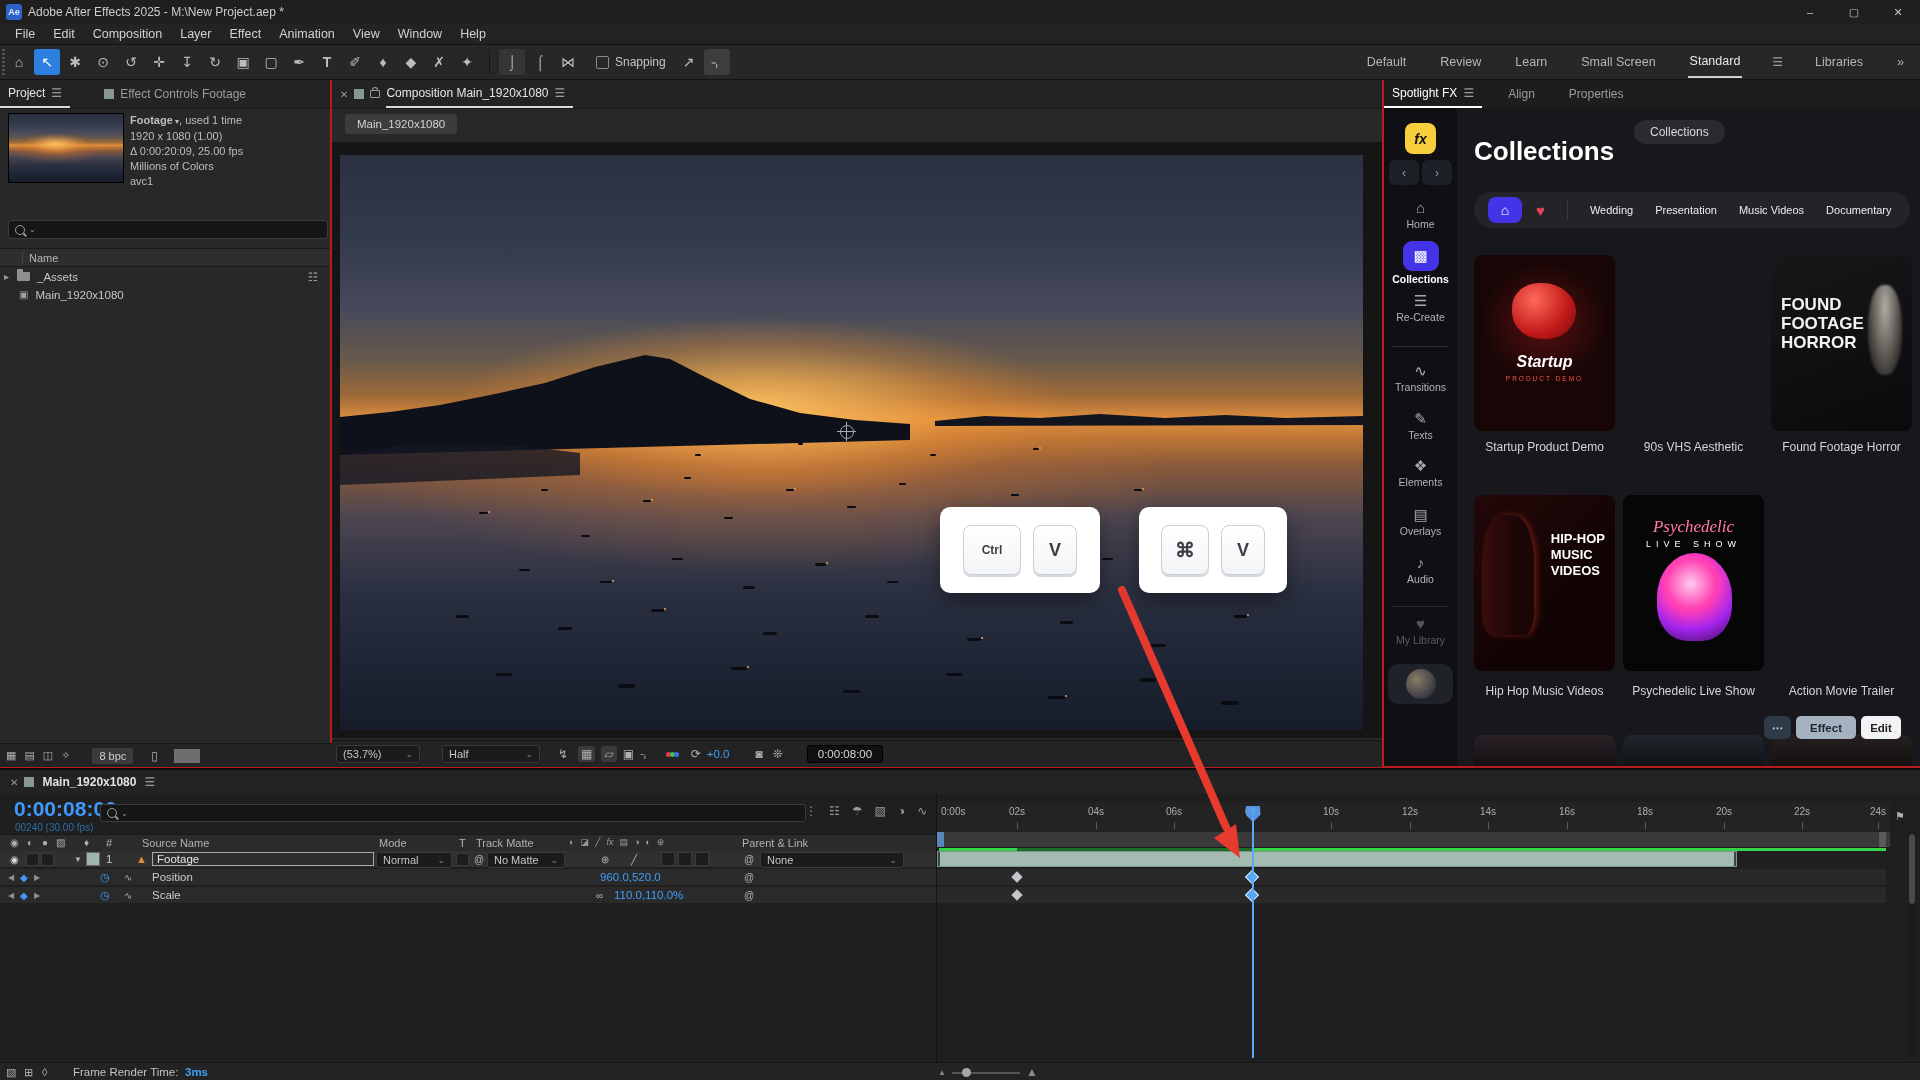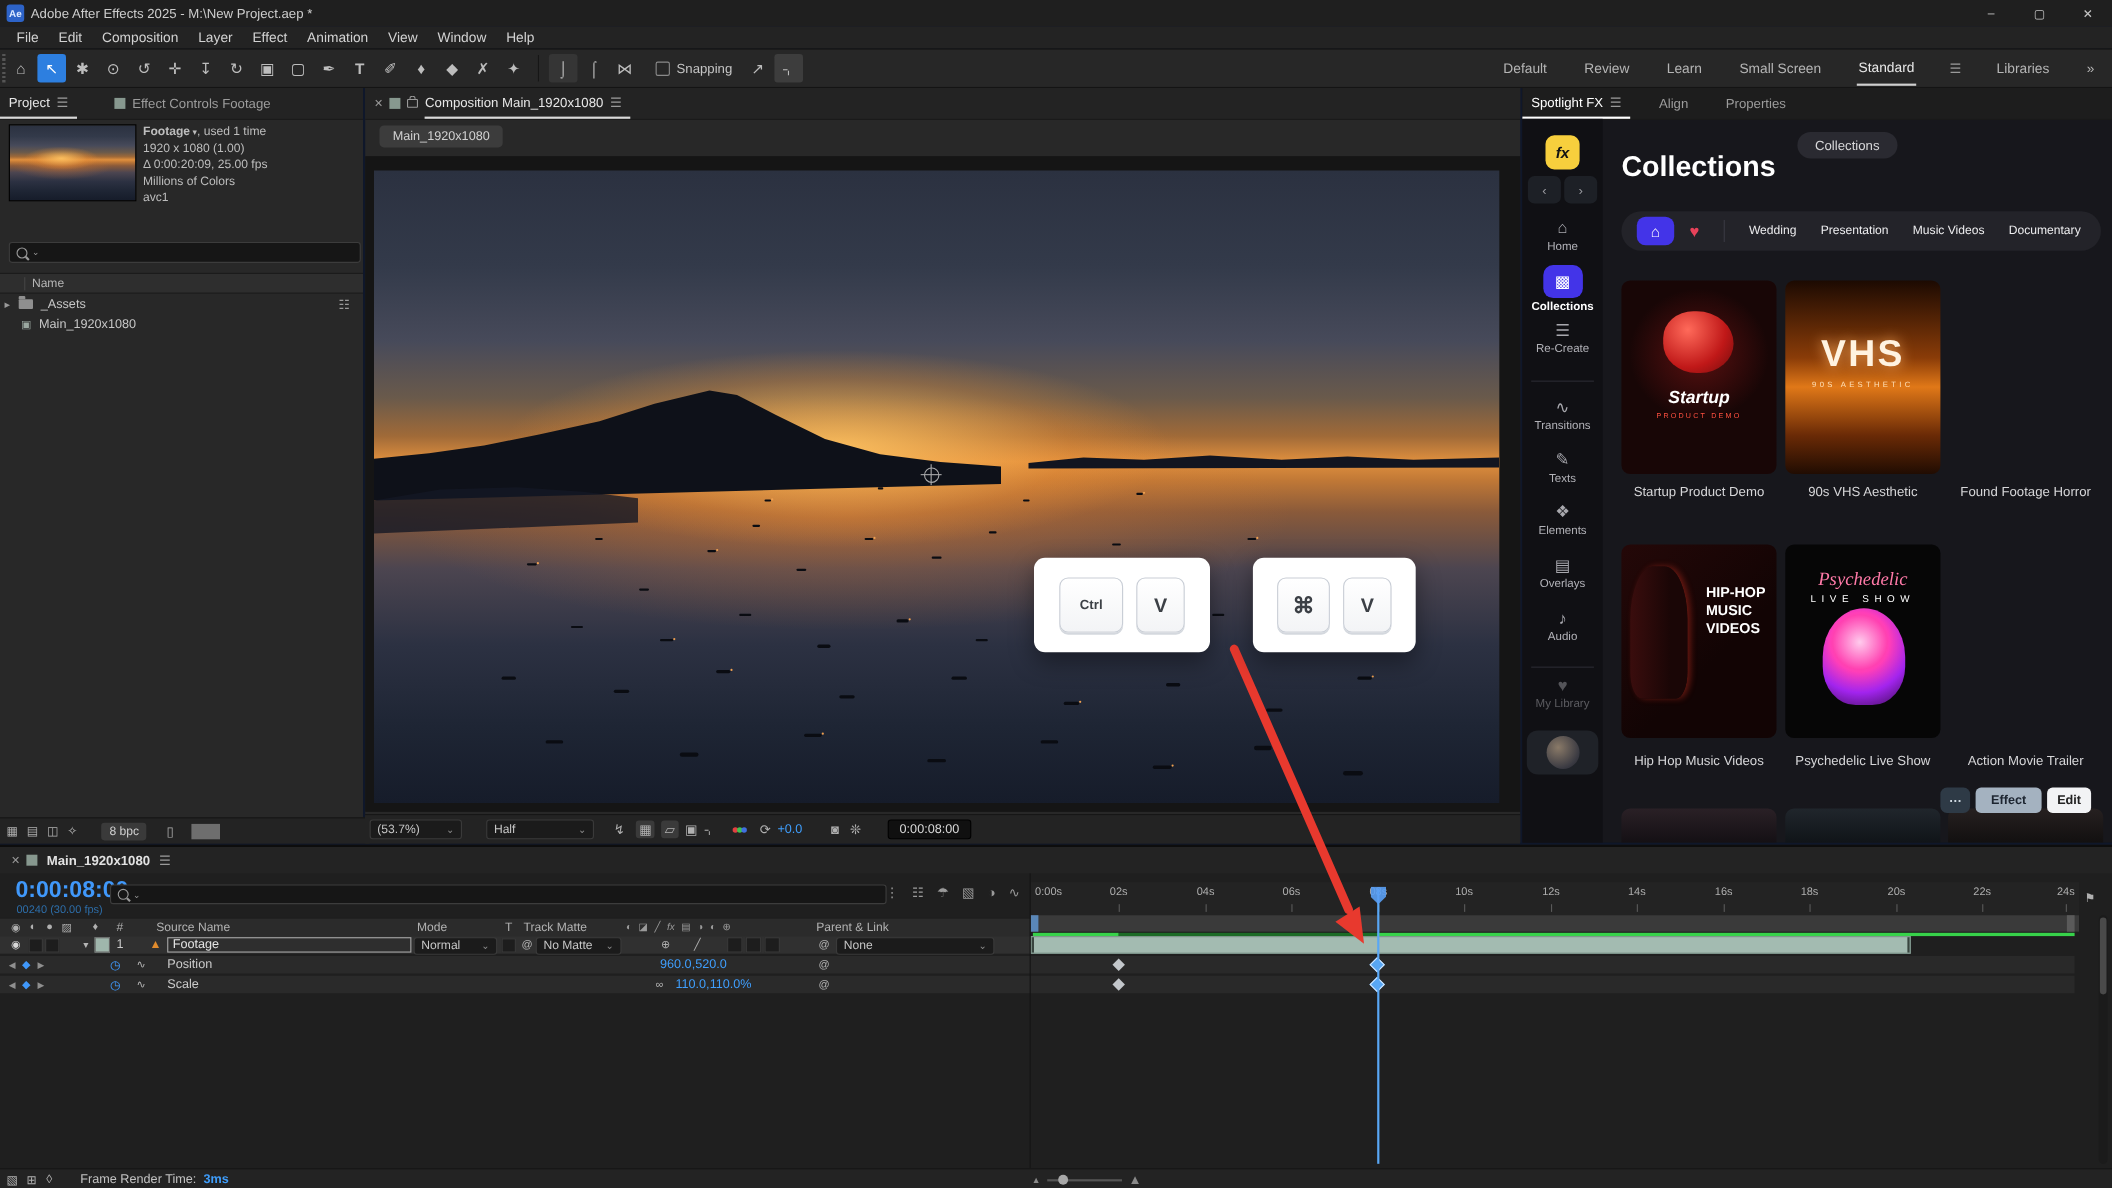--- a/index.html
+++ b/index.html
@@ -1,16 +1,16 @@
 <!DOCTYPE html>
 <html><head>
 <meta charset="utf-8">
 <style>
   html,body{margin:0;padding:0;background:#000;}
-  #app{position:relative;width:1920px;height:1080px;background:#0f172a;overflow:hidden;
+  #app{position:relative;width:1920px;height:1080px;background:#b91c1c;overflow:hidden;
        font-family:"Liberation Sans",sans-serif;color:#c8c8c8;font-size:12px;
        -webkit-font-smoothing:antialiased;}
   .abs{position:absolute;}
   .icon{color:#b0b0b0;}
   
   .titlebar{left:0;top:0;width:1920px;height:24px;background:#1f1f1f;display:flex;align-items:center;}
   .ae-logo{width:16px;height:16px;margin:0 6px 0 6px;background:#2d63c8;color:#dce9ff;border-radius:3px;
            font-size:9px;font-weight:bold;display:flex;align-items:center;justify-content:center;}
   .title-text{color:#cdcdcd;font-size:12px;}
   .win-btns{position:absolute;right:0;top:0;height:24px;display:flex;}
@@ -387,23 +387,27 @@
       <span class="chip-lbl">Presentation</span>
       <span class="chip-lbl">Music Videos</span>
       <span class="chip-lbl">Documentary</span>
     </div>
 
     <div class="card" style="left:90px;top:175px;background:radial-gradient(60% 45% at 50% 38%,#5a1010,#180606 75%);">
       <div style="position:absolute;left:38px;top:28px;width:64px;height:56px;border-radius:45% 55% 50% 50%;background:radial-gradient(circle at 35% 30%,#ff6a5a,#c01818 60%,#700c0c);"></div>
       <div style="position:absolute;width:100%;top:98px;text-align:center;color:#fff;font-style:italic;font-weight:bold;font-size:16px;">Startup</div>
       <div style="position:absolute;width:100%;top:120px;text-align:center;color:#ff5040;font-size:6.5px;letter-spacing:2px;">PRODUCT DEMO</div>
     </div>
-    <div class="card" style="left:239px;top:175px;background:linear-gradient(180deg,#1c0a02,#8a3c08 40%,#e07818 55%,#6a2a06 80%,#200c02);">
-      <div style="position:absolute;width:100%;top:48px;text-align:center;color:#fff3e0;font-weight:bold;font-size:34px;letter-spacing:2px;text-shadow:0 0 12px #ffb060;">VHS</div>
-      <div style="position:absolute;width:100%;top:92px;text-align:center;color:#ffe0b8;font-size:7px;letter-spacing:3px;">90S AESTHETIC</div>
+    <div class="card" style="left:387px;top:175px;background:linear-gradient(160deg,#17171a,#0a0a0c);">
+      <div style="position:absolute;right:10px;top:30px;width:34px;height:90px;border-radius:45%;background:radial-gradient(ellipse at 50% 25%,#d8d2c8,#55514a 65%,transparent);opacity:.8;filter:blur(1px);"></div>
+      <div style="position:absolute;left:10px;top:40px;color:#f2f2ee;font-weight:900;font-size:17px;line-height:19px;">
+        <div>FOUND</div>
+          <div>FOOTAGE</div>
+          <div>HORROR</div>
+      </div>
     </div>
     <div class="card-lbl" style="left:90px;top:360px;">Startup Product Demo</div>
     <div class="card-lbl" style="left:239px;top:360px;">90s VHS Aesthetic</div>
     <div class="card-lbl" style="left:387px;top:360px;">Found Footage Horror</div>
 
     <div class="card" style="left:90px;top:415px;background:linear-gradient(135deg,#240808,#120404 60%);">
       <div style="position:absolute;left:8px;top:20px;width:52px;height:120px;border-radius:40% 40% 20% 20%;background:linear-gradient(90deg,#3a0d0d,#1a0606 70%);box-shadow:3px 0 6px rgba(255,60,40,.35);"></div>
       <div style="position:absolute;right:10px;top:36px;color:#fff;font-weight:800;font-size:13px;line-height:16px;">
         <div>HIP-HOP</div>
           <div>MUSIC</div>

